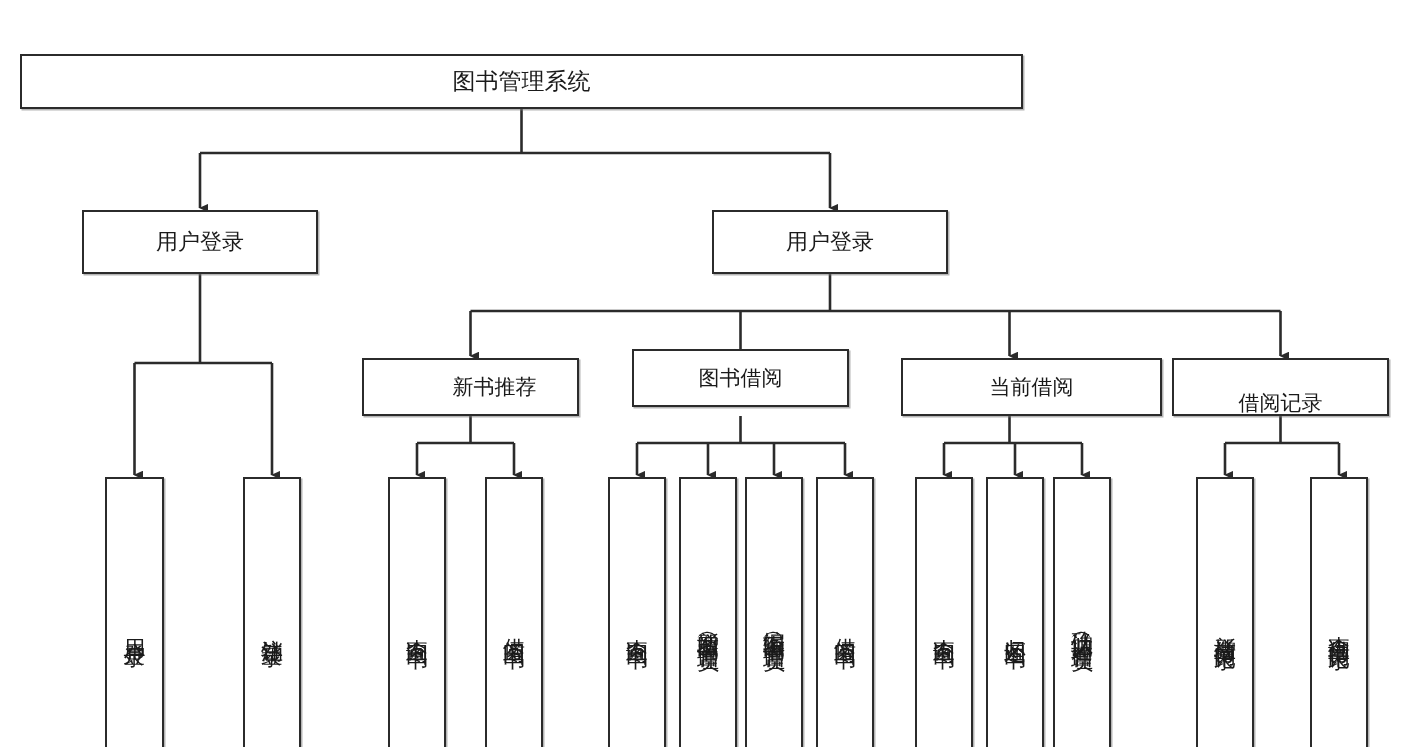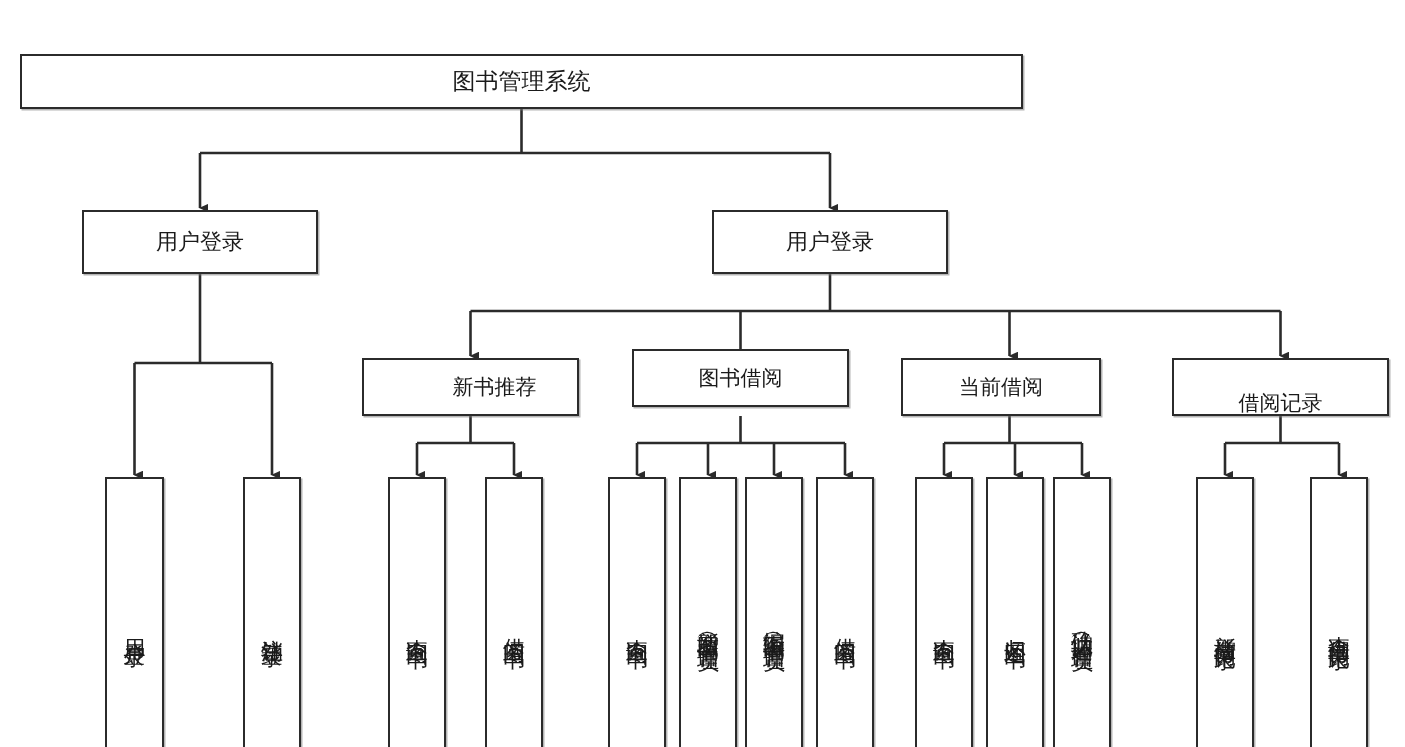--- a/index.html
+++ b/index.html
@@ -118,21 +118,21 @@
       </div>
       <div class="node lvl2" style="left: 712px; top: 169px; width: 236px; height: 64px;">
         <span class="lbl">用户登录</span>
       </div>
       <div class="node lvl3" style="left: 362px; top: 317px; width: 217px; height: 58px; padding-left: 48px;">
         <span class="lbl">新书推荐</span>
       </div>
       <div class="node lvl3" style="left: 632px; top: 308px; width: 217px; height: 58px;">
         <span class="lbl">图书借阅</span>
       </div>
-      <div class="node lvl3" style="left: 901px; top: 317px; width: 200px; height: 58px; font-family: Liberation Serif, serif;">
+      <div class="node lvl3" style="left: 901px; top: 317px; width: 261px; height: 58px; font-family: Liberation Serif, serif;">
         <span class="lbl">当前借阅</span>
       </div>
       <div class="node lvl3" style="left: 1172px; top: 317px; width: 217px; height: 58px; align-items: flex-end;">
         <span class="lbl">借阅记录</span>
       </div>
       <div class="node leaf" style="left: 105px; top: 436px; width: 59px; height: 299px;">
         <span class="lbl">用户登录</span>
       </div>
       <div class="node leaf" style="left: 243px; top: 436px; width: 58px; height: 299px;">
         <span class="lbl">注销登录</span>

